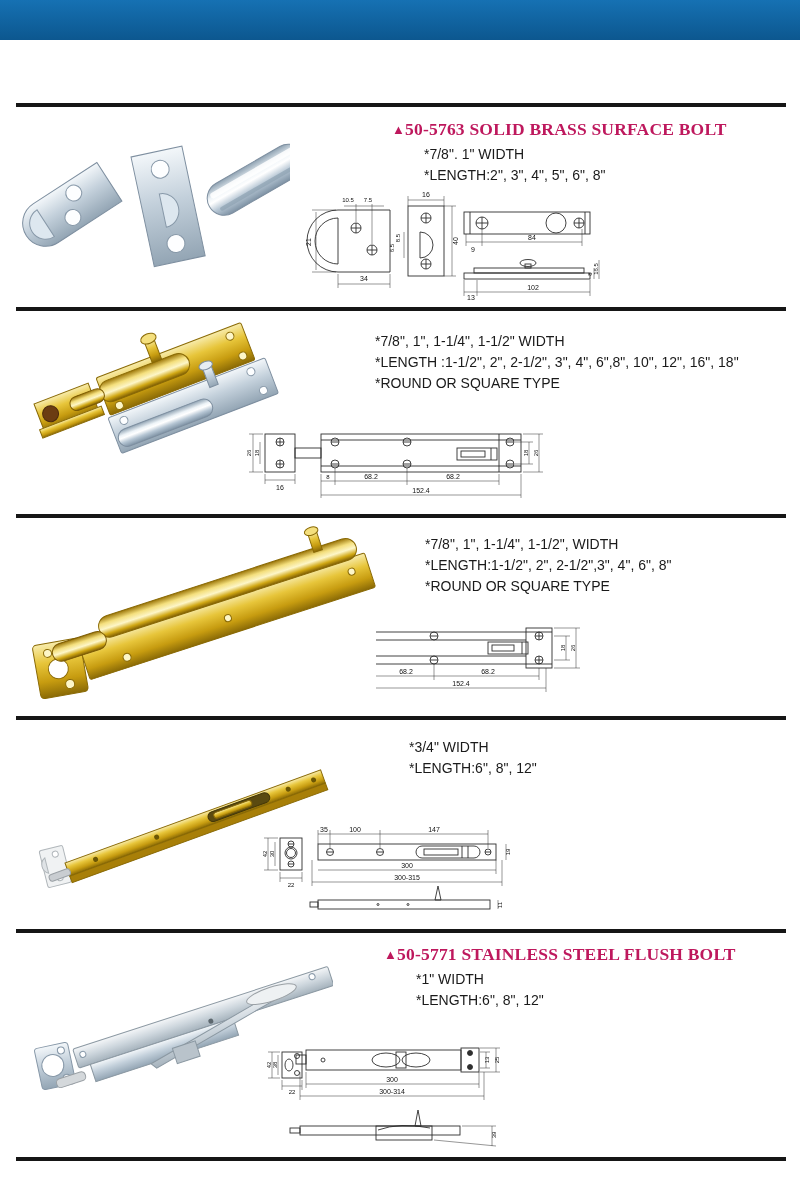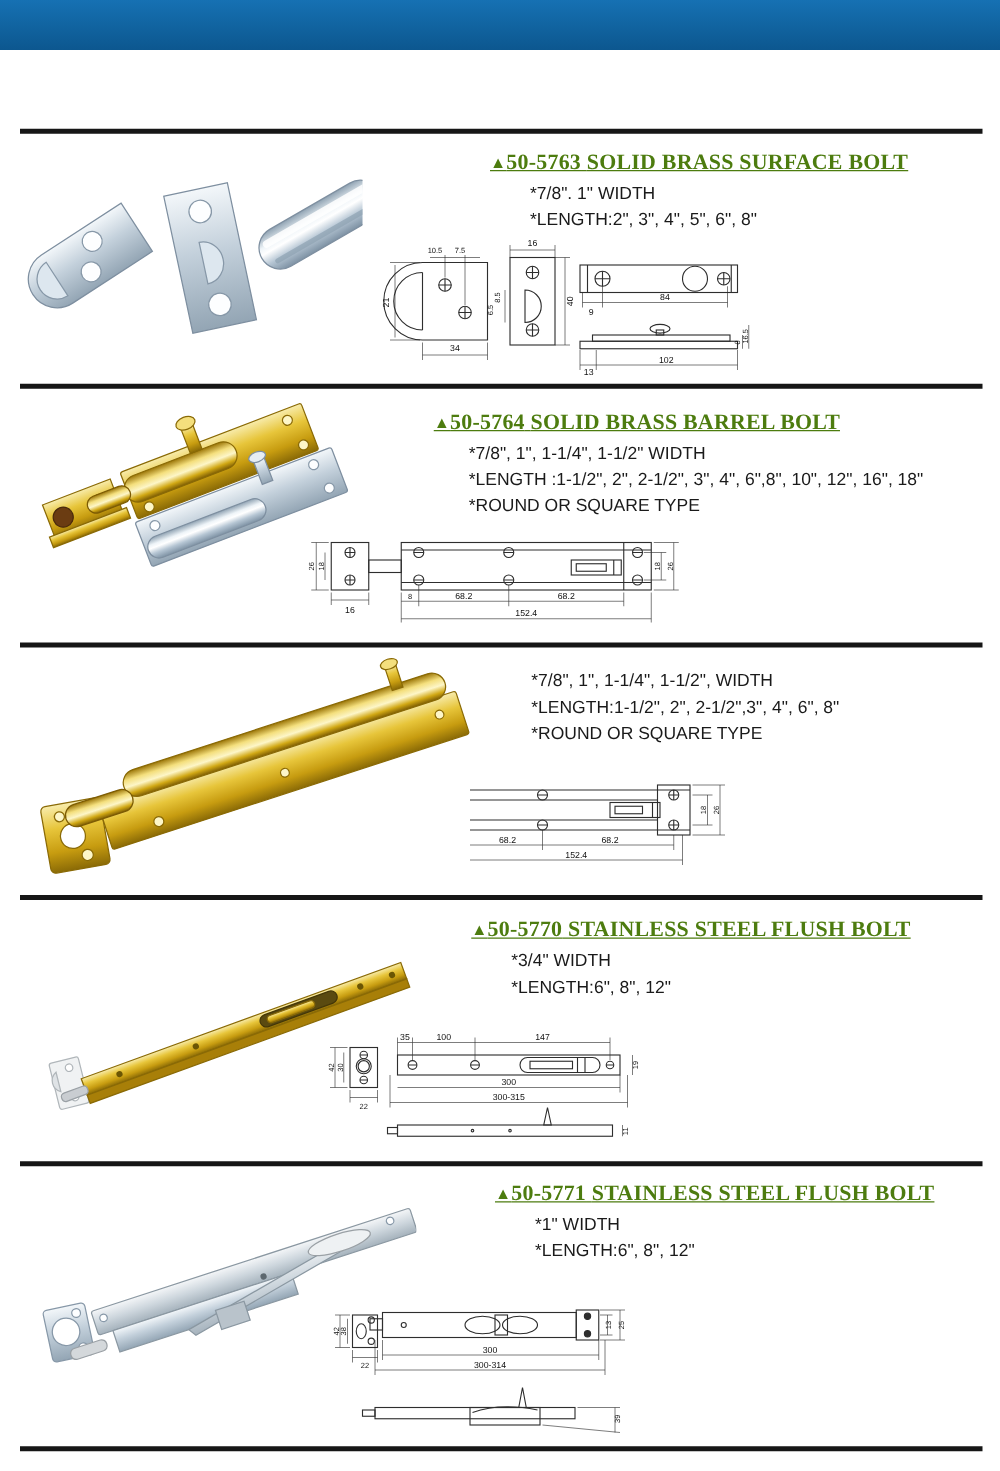--- a/index.html
+++ b/index.html
@@ -3,21 +3,21 @@
 <meta charset="utf-8">
 <style>
   html,body{margin:0;padding:0;background:#ffffff;}
   .page{position:relative;width:800px;height:1177px;background:#ffffff;overflow:hidden;
         font-family:"Liberation Sans",sans-serif;}
   .topbar{position:absolute;left:0;top:0;width:800px;height:40px;
           background:linear-gradient(#1671b3,#0c578f);}
   .rule{position:absolute;left:16px;right:14px;height:4px;background:#161616;}
   .ptext{position:absolute;}
   .title{margin:0;font-family:"Liberation Serif",serif;font-weight:bold;
-         font-size:17.5px;color:#4d7c0f;letter-spacing:.2px;white-space:nowrap;text-decoration:underline;}
+         font-size:17.5px;color:#be185d;letter-spacing:.2px;white-space:nowrap;}
   .title .mk{font-size:13px;vertical-align:1px;}
   .specs{margin-top:4px;padding-left:32px;font-size:14px;color:#1a1a1a;line-height:1.5;white-space:nowrap;}
   svg.photo,svg.draw{position:absolute;}
   .tl{fill:none;stroke:#2e2e2e;stroke-width:0.9;}
   .dl{fill:none;stroke:#2e2e2e;stroke-width:0.5;}
   text.dim{font-family:"Liberation Sans",sans-serif;font-size:7px;fill:#111;}
   text.dims{font-family:"Liberation Sans",sans-serif;font-size:6px;fill:#111;}
 </style>
 </head>
 <body>
@@ -194,21 +194,20 @@
       <rect x="2" y="16" width="100" height="18" rx="9" fill="url(#gCyl)" stroke="#7e8fa0"></rect>
       <rect x="106" y="-12" width="9" height="20" fill="url(#gChrome)" stroke="#7e8fa0"></rect>
       <ellipse cx="110" cy="-14" rx="7" ry="4" fill="#e6edf3" stroke="#7e8fa0"></ellipse>
       <circle cx="150" cy="8" r="4" fill="#fdfeff" stroke="#8798a8"></circle>
       <circle cx="14" cy="8" r="4" fill="#fdfeff" stroke="#8798a8"></circle>
       <circle cx="155" cy="30" r="4" fill="#fdfeff" stroke="#8798a8"></circle>
     </g>
   </svg>
 
   <div class="ptext" style="left:347px;top:327px">
-    <h2 class="title"><span class="mk">▲</span><span>50-5764</span> <span>SOLID BRASS BARREL BOLT</span></h2>
     <div class="specs" style="padding-left:28px">
       <div>*7/8", 1", 1-1/4", 1-1/2" WIDTH</div>
       <div>*LENGTH :1-1/2", 2", 2-1/2", 3", 4", 6",8", 10", 12", 16", 18"</div>
       <div>*ROUND OR SQUARE TYPE</div>
     </div>
   </div>
 
   <svg class="draw" style="left:247px;top:418px" width="308" height="94" viewBox="0 0 308 94">
     <g class="tl">
       <rect x="18" y="16" width="30" height="38"></rect>
@@ -361,21 +360,20 @@
       <rect x="150" y="2" width="65" height="10" rx="5" fill="#5a4a10" stroke="#443708"></rect>
       <rect x="156" y="4" width="40" height="6" rx="3" fill="url(#gGold)" stroke="#8a6a06"></rect>
       <circle cx="30" cy="7" r="2.5" fill="#6b5604"></circle>
         <circle cx="95" cy="7" r="2.5" fill="#6b5604"></circle>
       <circle cx="235" cy="7" r="2.5" fill="#6b5604"></circle>
         <circle cx="262" cy="7" r="2.5" fill="#6b5604"></circle>
     </g>
   </svg>
 
   <div class="ptext" style="left:377px;top:733px">
-    <h2 class="title"><span class="mk">▲</span><span>50-5770</span> <span>STAINLESS STEEL FLUSH BOLT</span></h2>
     <div class="specs">
       <div>*3/4" WIDTH</div>
       <div>*LENGTH:6", 8", 12"</div>
     </div>
   </div>
 
   <svg class="draw" style="left:248px;top:826px" width="284" height="98" viewBox="0 0 284 98">
     <g class="tl">
       <rect x="32" y="12" width="22" height="32"></rect>
       <circle cx="43" cy="18" r="3"></circle>
@@ -451,21 +449,21 @@
       <rect x="-26" y="20" width="30" height="9" rx="4" fill="#d4d8db" stroke="#9aa0a5"></rect>
       <polygon points="70,34 220,2 224,8 74,40" fill="url(#gSteel)" stroke="#8b98a2"></polygon>
       <rect x="95" y="26" width="24" height="16" fill="#b9c3cb" stroke="#8b98a2"></rect>
       <ellipse cx="206" cy="5" rx="26" ry="7" fill="#eef1f3" stroke="#9aa0a5"></ellipse>
       <circle cx="8" cy="4" r="3" fill="#fdfeff" stroke="#8798a8"></circle>
       <circle cx="250" cy="1" r="3" fill="#fdfeff" stroke="#8798a8"></circle>
       <circle cx="140" cy="12" r="2.5" fill="#5d686f"></circle>
     </g>
   </svg>
 
-  <div class="ptext" style="left:396px;top:944px">
+  <div class="ptext" style="left:384px;top:944px">
     <h2 class="title"><span class="mk">▲</span><span>50-5771</span> <span>STAINLESS STEEL FLUSH BOLT</span></h2>
     <div class="specs">
       <div>*1" WIDTH</div>
       <div>*LENGTH:6", 8", 12"</div>
     </div>
   </div>
 
   <svg class="draw" style="left:248px;top:1026px" width="284" height="130" viewBox="0 0 284 130">
     <g class="tl">
       <rect x="34" y="26" width="20" height="26"></rect>

